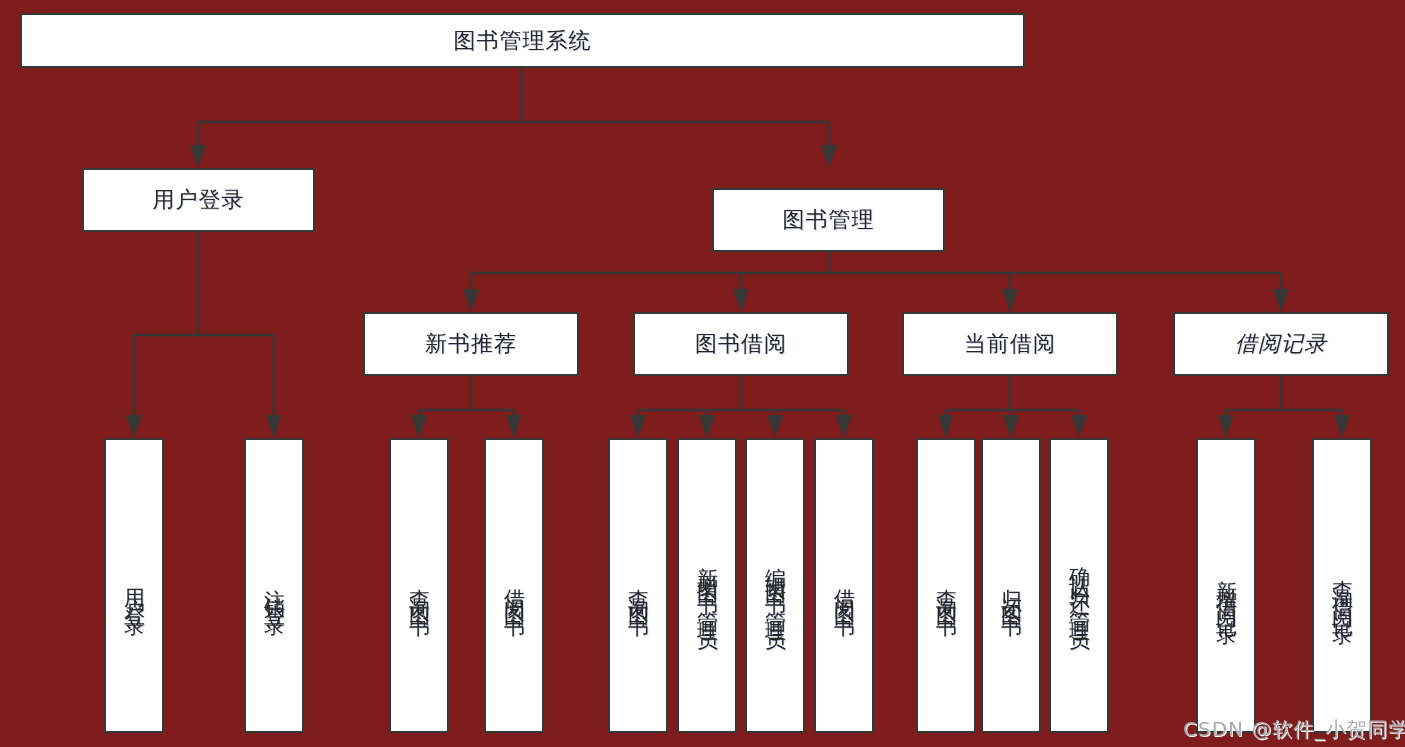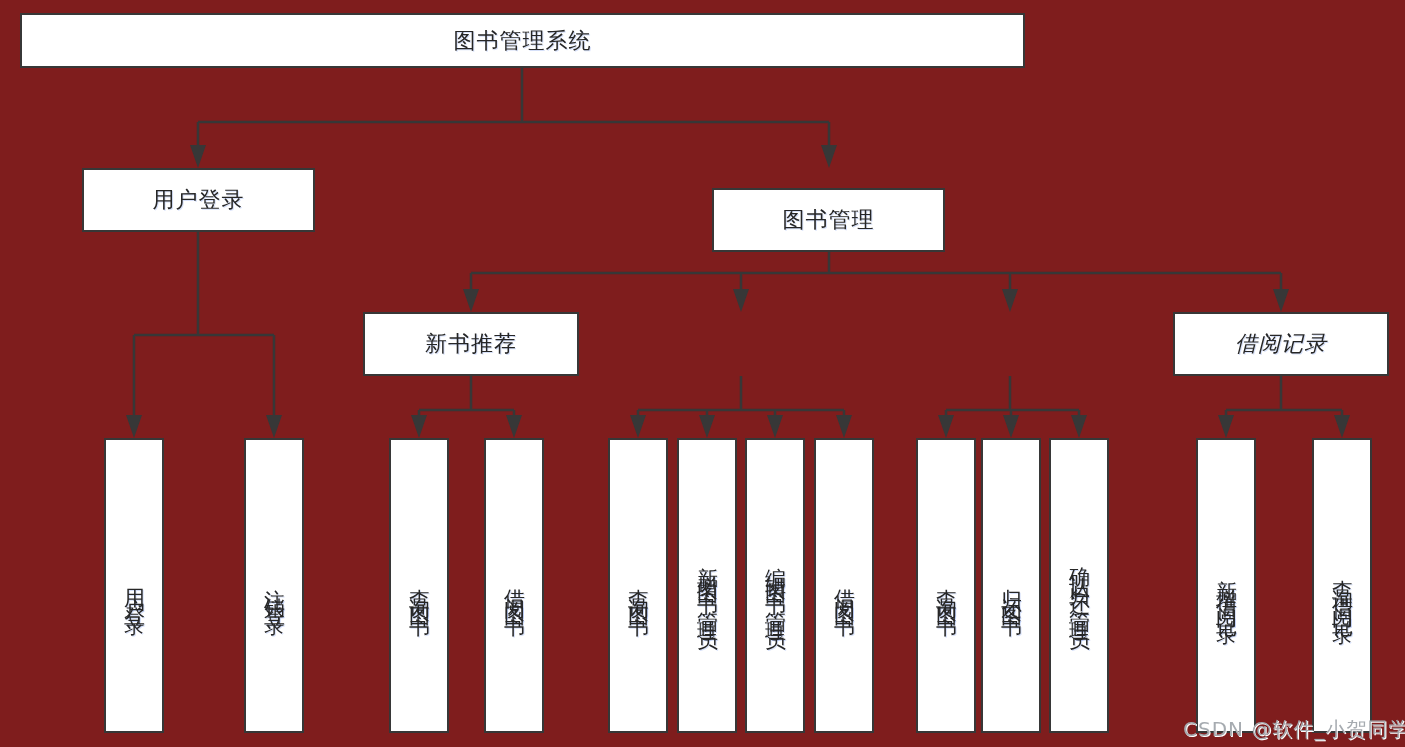--- a/index.html
+++ b/index.html
@@ -103,20 +103,26 @@
   <div class="box h" style="left:82px; top:168px; width:233px; height:64px;">
     <span>用户登录</span>
   </div>
   <div class="box h" style="left:712px; top:168px; width:233px; height:64px;margin-top:20px;">
     <span>图书管理</span>
   </div>
 
   <div class="box h" style="left:363px; top:312px; width:216px; height:64px;justify-content:center;">
     <span>新书推荐</span>
   </div>
+  <div class="box h" style="left:633px; top:312px; width:216px; height:64px;">
+    <span>图书借阅</span>
+  </div>
+  <div class="box h" style="left:902px; top:312px; width:216px; height:64px;">
+    <span>当前借阅</span>
+  </div>
   <div class="box h" style="left:1173px; top:312px; width:216px; height:64px;font-style:italic;">
     <span>借阅记录</span>
   </div>
 
   <div class="box v" style="left:104px; top:438px; width:60px; height:295px;">
     <span>用户登录</span>
   </div>
   <div class="box v" style="left:244px; top:438px; width:60px; height:295px;">
     <span>注销登录</span>
   </div>

